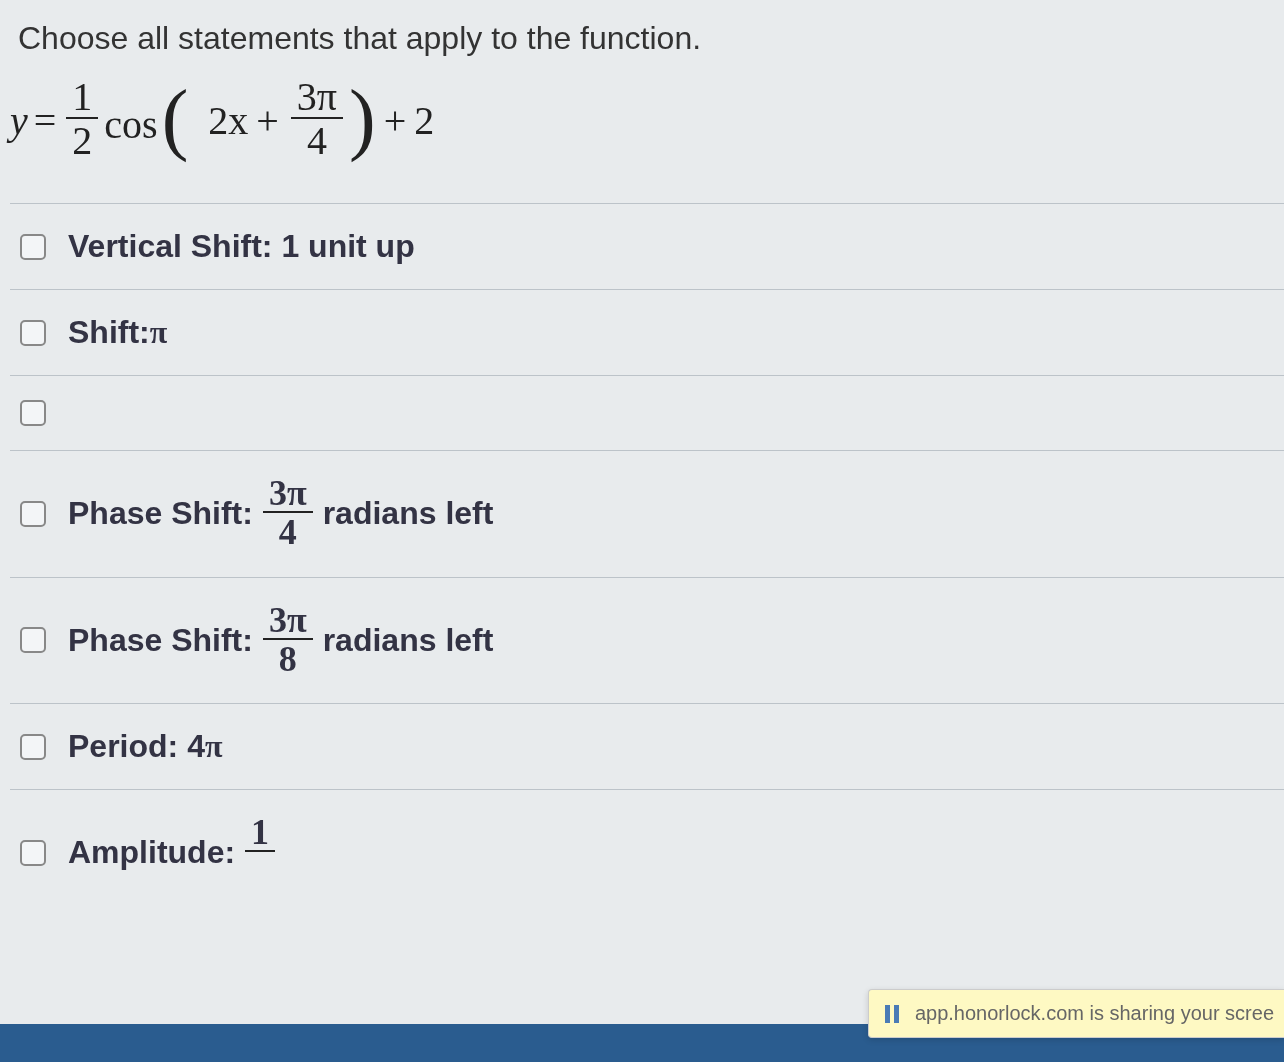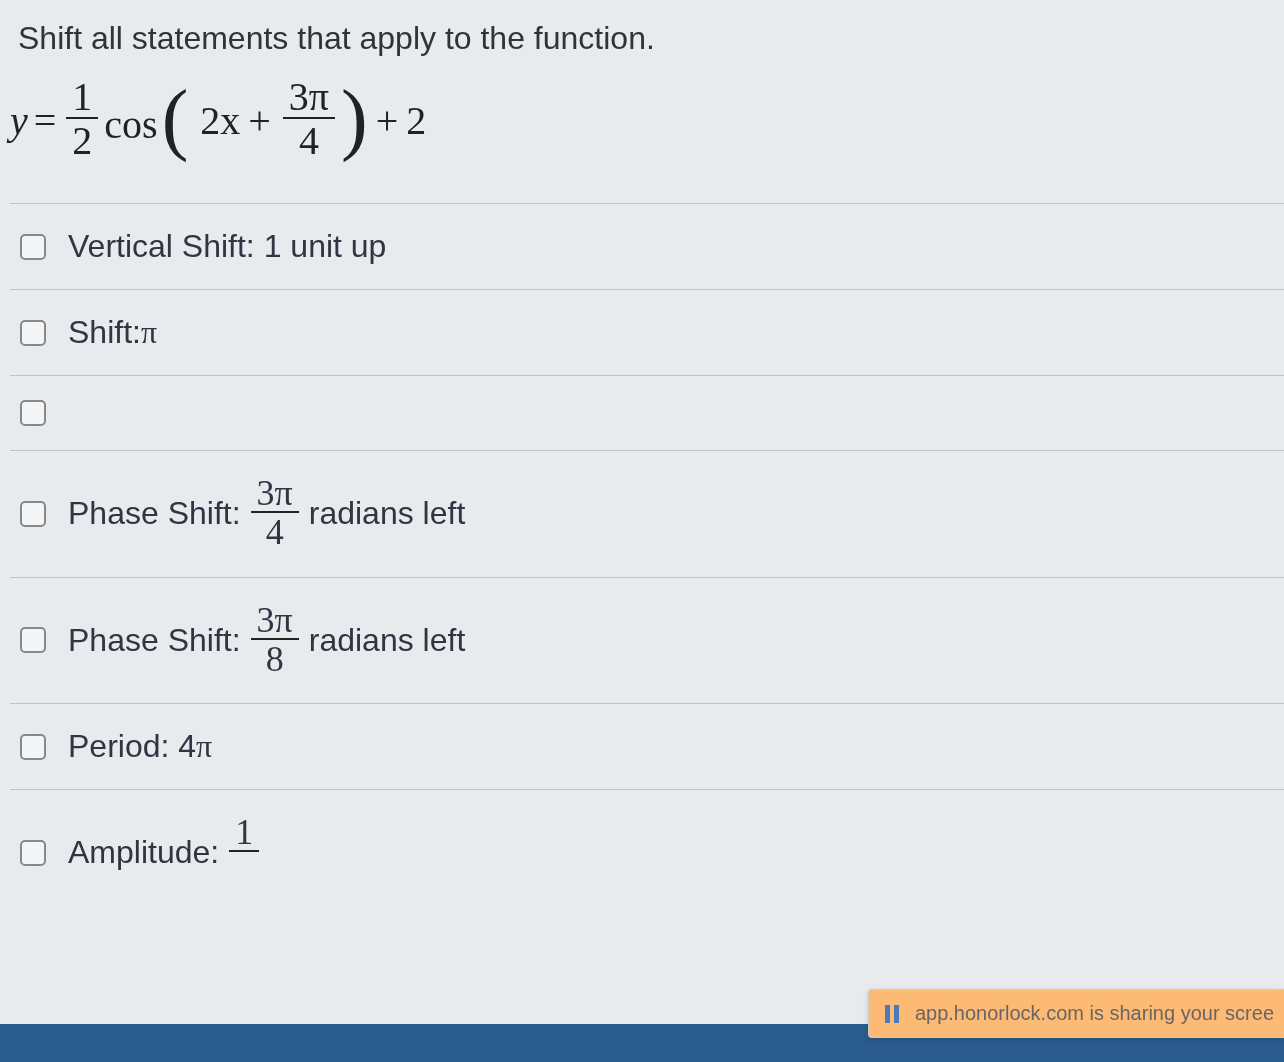--- a/index.html
+++ b/index.html
@@ -82,20 +82,21 @@
       border: 2px solid #888;
       border-radius: 5px;
       margin-right: 22px;
       flex-shrink: 0;
       background: #f3f5f7;
     }
     .opt-text {
       display: flex;
       align-items: center;
       font-family: Arial, Helvetica, sans-serif;
+      font-weight: bold;
     }
     .opt-text .frac {
       font-family: 'Times New Roman', serif;
       font-size: 36px;
       margin: 0 10px;
     }
     .pi {
       font-family: 'Times New Roman', serif;
       font-style: normal;
     }
@@ -104,21 +105,21 @@
       bottom: 0;
       left: 0;
       right: 0;
       height: 38px;
       background: #2a5c8f;
     }
     .share-notice {
       position: absolute;
       bottom: 24px;
       right: 0;
-      background: #fdba74;
+      background: #fef9c3;
       border: 1px solid #ccc;
       border-right: none;
       border-radius: 4px 0 0 4px;
       padding: 12px 10px 12px 16px;
       font-size: 20px;
       color: #666;
       display: flex;
       align-items: center;
       box-shadow: 0 2px 6px rgba(0,0,0,0.15);
     }
@@ -141,32 +142,32 @@
       border-top: 1px solid #bcc3c9;
       font-size: 32px;
       color: #334;
       text-align: right;
     }
   </style>
 </head>
 <body>
 
 <div class="content">
-  <div class="prompt">Shift all statements that apply to the function.</div>
+  <div class="prompt">Choose all statements that apply to the function.</div>
 
   <div class="equation">
     <span>y</span>
     <span class="roman" style="margin:0 6px">=</span>
     <span class="frac">
       <span class="num">1</span>
       <span class="den">2</span>
     </span>
     <span class="roman" style="margin:8px 4px 0 2px">cos</span>
     <span class="paren">(</span>
-    <span class="roman" style="margin-left:12px">2x</span>
+    <span class="roman" style="margin-left:20px">2x</span>
     <span class="roman" style="margin:0 8px">+</span>
     <span class="frac">
       <span class="num">3π</span>
       <span class="den">4</span>
     </span>
     <span class="paren" style="margin-left:2px">)</span>
     <span class="roman" style="margin:0 8px">+</span>
     <span class="roman">2</span>
   </div>
 

